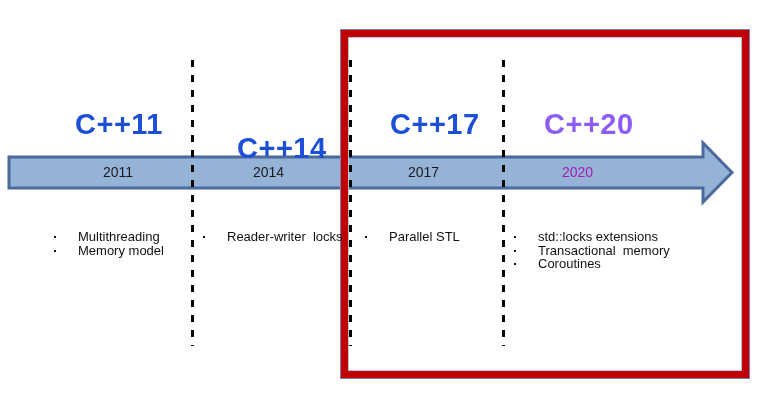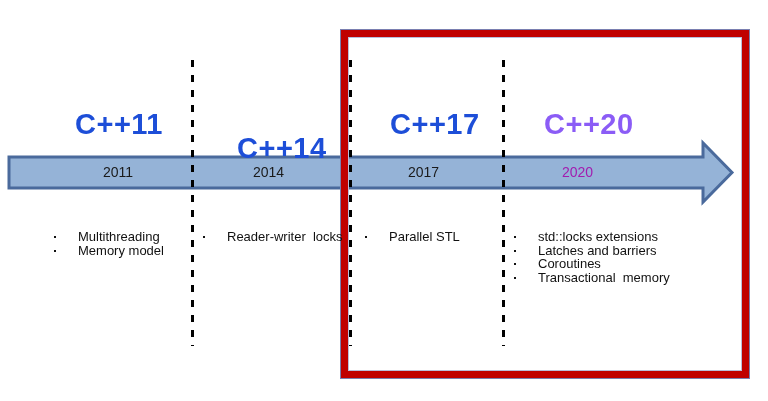--- a/index.html
+++ b/index.html
@@ -66,16 +66,15 @@
 <ul class="bullets" style="left:202px;">
   <li style="white-space:pre;">Reader-writer  locks</li>
 </ul>
 
 <ul class="bullets" style="left:364px;">
   <li>Parallel STL</li>
 </ul>
 
 <ul class="bullets" style="left:513px;">
   <li>std::locks extensions</li>
-  <li>Latches and barriers</li>
+  <li style="white-space:pre;">Transactional  memory</li>
   <li>Coroutines</li>
-  <li style="white-space:pre;">Transactional  memory</li>
 </ul>
 
 </body></html>

